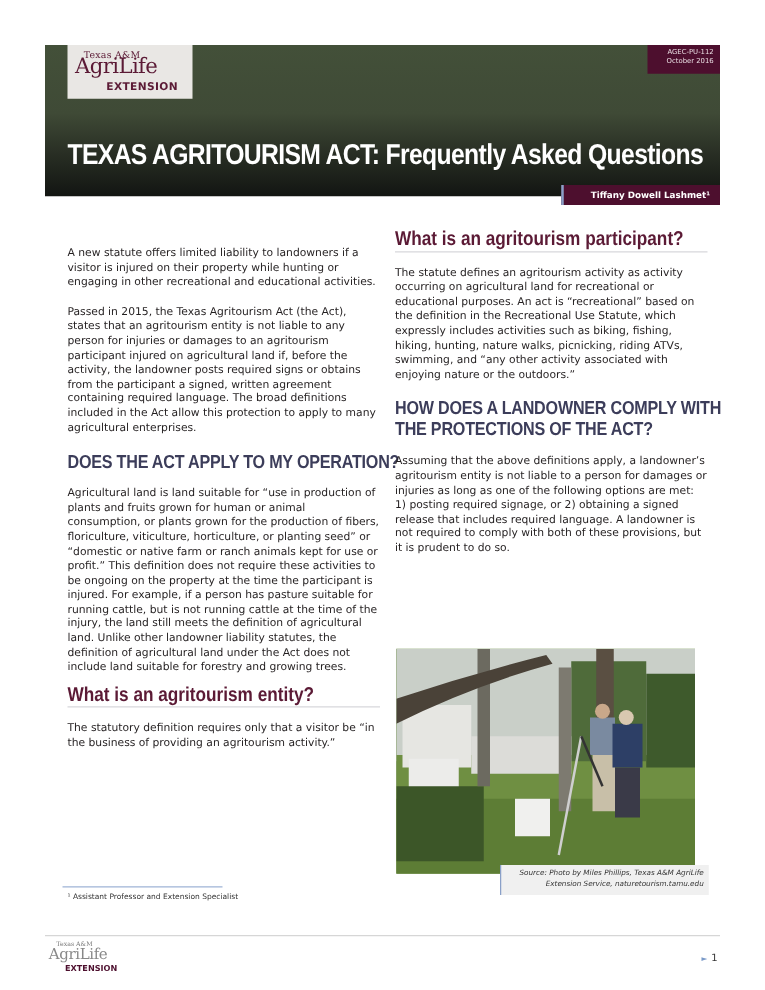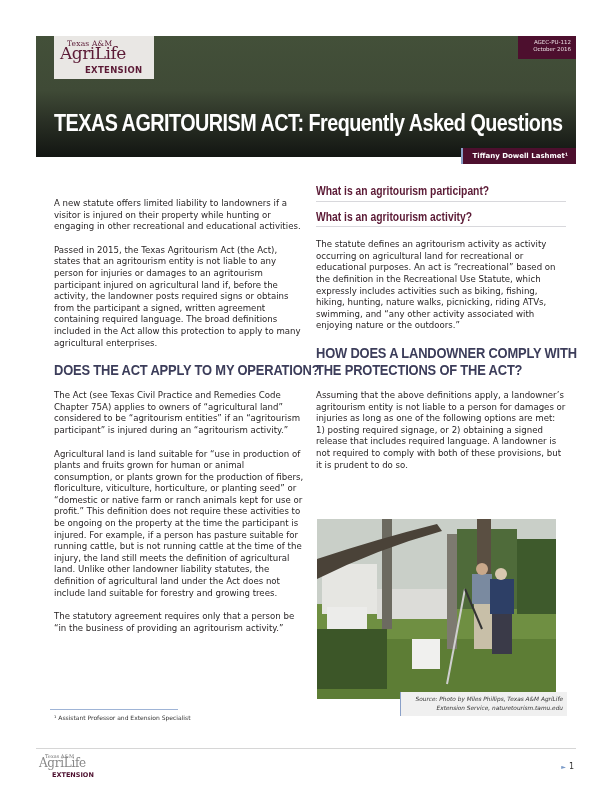--- a/index.html
+++ b/index.html
@@ -5,27 +5,27 @@
     html, body { margin: 0; padding: 0; background: #ffffff; }
     body { width: 612px; height: 792px; position: relative; overflow: hidden; font-family: "DejaVu Sans", sans-serif; color: #231f20; }
     .banner { position: absolute; left: 36px; top: 36px; width: 540px; height: 121px;
       background: linear-gradient(180deg, #435039 0%, #3f4a36 45%, #2a3025 70%, #121512 100%); }
     .logo-box { position: absolute; left: 18px; top: 0; width: 100px; height: 43px; background: #e9e7e4; }
     .logo-tx { position: absolute; left: 13px; top: 3px; font-family: "DejaVu Serif", serif; font-size: 7.5px; color: #5b1a35; letter-spacing: 0.2px; }
     .logo-agri { position: absolute; left: 6px; top: 7px; font-family: "DejaVu Serif", serif; font-size: 17px; color: #5b1a35; letter-spacing: -0.5px; }
     .logo-ext { position: absolute; left: 31px; top: 29px; font-family: "DejaVu Sans", sans-serif; font-weight: bold; font-size: 8.5px; color: #5b1a35; letter-spacing: 0.3px; }
     .pub-box { position: absolute; right: 0; top: 0; width: 58px; height: 23px; background: #4d0f2e; color: #e9dde2; font-size: 5.5px; text-align: right; padding: 3px 5px 0 0; box-sizing: border-box; line-height: 1.35; }
     .title { position: absolute; left: 18px; top: 74px; font-family: "Liberation Sans", sans-serif; font-weight: bold; font-size: 23px; color: #ffffff; letter-spacing: -0.6px; transform: scaleX(0.86); transform-origin: left center; white-space: nowrap; }
-    .author { position: absolute; right: 0; top: 112px; background: #4d0f2e; color: #ffffff; font-size: 7px; font-weight: bold; padding: 4px 8px 4px 10px; border-left: 2px solid #8aa0c8; }
+    .author { position: absolute; right: 0; top: 112px; background: #4d0f2e; color: #ffffff; font-size: 7px; font-weight: bold; padding: 4px 8px 4px 22px; border-left: 2px solid #8aa0c8; }
     .col { position: absolute; width: 250px; font-size: 8.6px; line-height: 11.6px; }
     .col-left { left: 54px; top: 186px; }
     .col-right { left: 316px; top: 186px; }
     .col p { margin: 12px 0 8px 0; }
     h2.section { font-family: "Liberation Sans", sans-serif; font-weight: bold; color: #3c3d5a; font-size: 15px; line-height: 17px; margin: 12px 0 6px 0; transform: scaleX(0.86); transform-origin: left center; white-space: nowrap; letter-spacing: -0.2px; }
-    h3.sub { font-family: "Liberation Sans", sans-serif; font-weight: bold; color: #5b1a35; font-size: 12px; margin: 10px 0 1px 0; padding-bottom: 3px; border-bottom: 1px solid #d8d8dc; transform-origin: left center; }
+    h3.sub { font-family: "Liberation Sans", sans-serif; font-weight: bold; color: #5b1a35; font-size: 16px; margin: 10px 0 1px 0; padding-bottom: 3px; border-bottom: 1px solid #d8d8dc; transform-origin: left center; }
     h3.sub span { display: inline-block; transform: scaleX(0.86); transform-origin: left center; white-space: nowrap; }
     .col-right h3.sub:first-child { margin-top: 0; }
     .photo { position: absolute; left: 317px; top: 519px; width: 239px; height: 180px; overflow: hidden; background: #6d8a4a; }
     .caption { position: absolute; left: 400px; top: 692px; width: 158px; background: #f0f0f0; border-left: 1px solid #8aa0c8; font-style: italic; font-size: 5.8px; color: #333; text-align: right; padding: 3px 4px; line-height: 9px; }
     .fn-rule { position: absolute; left: 50px; top: 709px; width: 128px; border-top: 1px solid #9fb4d6; }
     .footnote { position: absolute; left: 54px; top: 714px; font-size: 6px; color: #333; }
     .footer-rule { position: absolute; left: 36px; top: 748px; width: 540px; border-top: 1px solid #d6d6d6; }
     .flogo { position: absolute; left: 36px; top: 753px; width: 80px; height: 30px; }
     .flogo .ftx { position: absolute; left: 9px; top: 0px; font-family: "DejaVu Serif", serif; font-size: 5px; color: #777; }
     .flogo .fag { position: absolute; left: 3px; top: 3px; font-family: "DejaVu Serif", serif; font-size: 12px; color: #888; letter-spacing: -0.3px; }
@@ -47,28 +47,27 @@
     <div>October 2016</div>
   </div>
   <div class="title">TEXAS AGRITOURISM ACT: Frequently Asked Questions</div>
   <div class="author">Tiffany Dowell Lashmet¹</div>
 </div>
 
 <div class="col col-left">
   <p>A new statute offers limited liability to landowners if a visitor is injured on their property while hunting or engaging in other recreational and educational activities.</p>
   <p>Passed in 2015, the Texas Agritourism Act (the Act), states that an agritourism entity is not liable to any person for injuries or damages to an agritourism participant injured on agricultural land if, before the activity, the landowner posts required signs or obtains from the participant a signed, written agreement containing required language. The broad definitions included in the Act allow this protection to apply to many agricultural enterprises.</p>
   <h2 class="section">DOES THE ACT APPLY TO MY OPERATION?</h2>
-  <p>The Act (see Texas Civil Practice and Remedies Code Chapter 75A) applies to owners of “agricultural land” considered to be “agritourism entities” if an “agritourism participant” is injured during an “agritourism activity.”</p>
   <p>Agricultural land is land suitable for “use in production of plants and fruits grown for human or animal consumption, or plants grown for the production of fibers, floriculture, viticulture, horticulture, or planting seed” or “domestic or native farm or ranch animals kept for use or profit.” This definition does not require these activities to be ongoing on the property at the time the participant is injured. For example, if a person has pasture suitable for running cattle, but is not running cattle at the time of the injury, the land still meets the definition of agricultural land. Unlike other landowner liability statutes, the definition of agricultural land under the Act does not include land suitable for forestry and growing trees.</p>
-  <p>The statutory agreement requires only that a person be “in the business of providing an agritourism activity.”</p>
+  <h3 class="sub"><span>What is an agritourism entity?</span></h3>
+  <p>The statutory definition requires only that a visitor be “in the business of providing an agritourism activity.”</p>
 </div>
 
 <div class="col col-right">
   <h3 class="sub"><span>What is an agritourism participant?</span></h3>
-  <h3 class="sub"><span>What is an agritourism activity?</span></h3>
   <p>The statute defines an agritourism activity as activity occurring on agricultural land for recreational or educational purposes. An act is “recreational” based on the definition in the Recreational Use Statute, which expressly includes activities such as biking, fishing, hiking, hunting, nature walks, picnicking, riding ATVs, swimming, and “any other activity associated with enjoying nature or the outdoors.”</p>
   <h2 class="section" style="line-height:17px">
     <span>HOW DOES A LANDOWNER COMPLY WITH</span><br>
     <span>THE PROTECTIONS OF THE ACT?</span>
   </h2>
   <p>Assuming that the above definitions apply, a landowner’s agritourism entity is not liable to a person for damages or injuries as long as one of the following options are met: 1) posting required signage, or 2) obtaining a signed release that includes required language. A landowner is not required to comply with both of these provisions, but it is prudent to do so.</p>
 </div>
 
 <div class="photo" title="Two people birdwatching with binoculars and a tripod on a grassy lawn">
   <svg width="239" height="180" viewBox="0 0 239 180">

